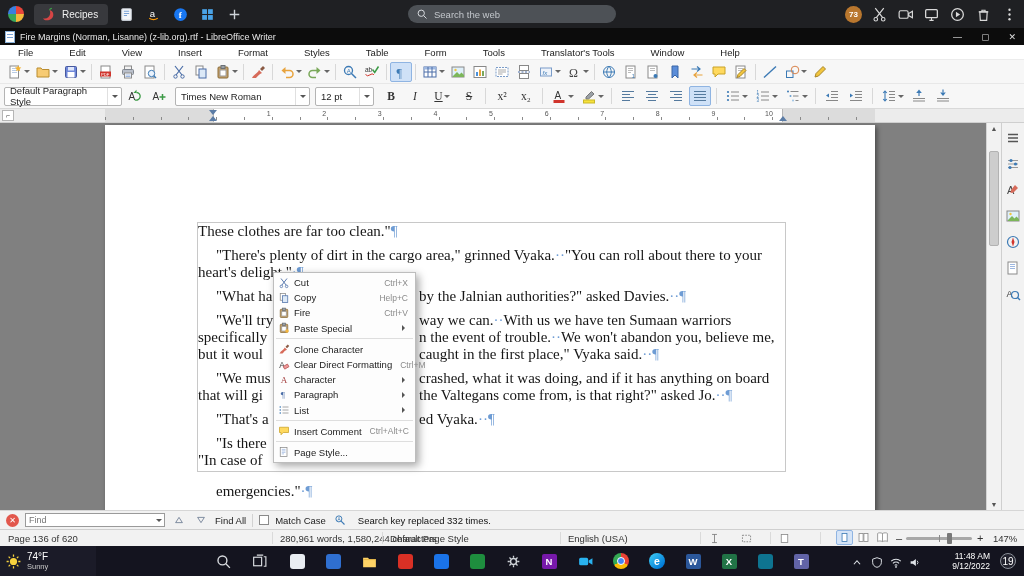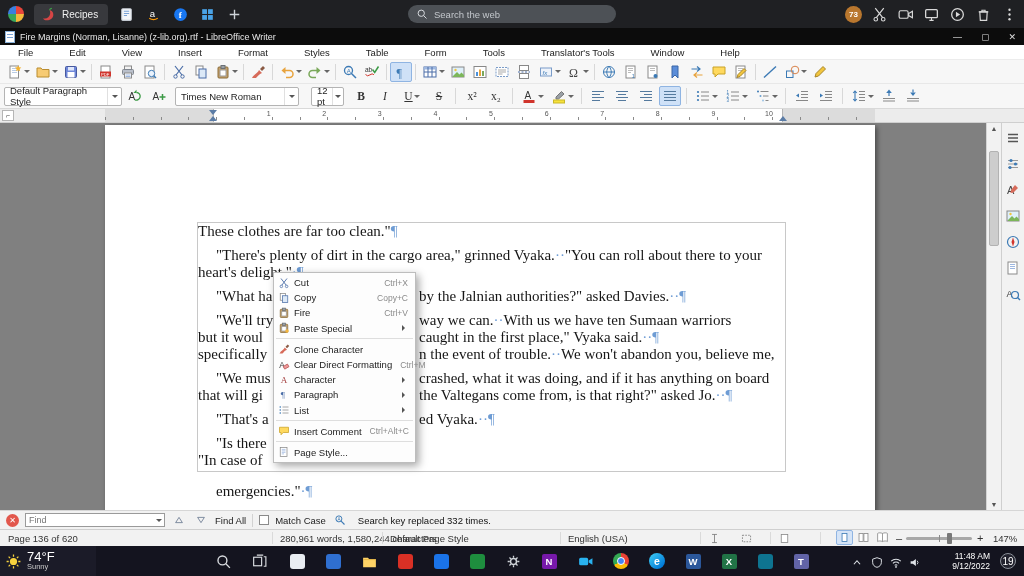--- a/index.html
+++ b/index.html
@@ -104,21 +104,21 @@
   .view-btn.active{background:#d5e4f7;border-color:#8fb4e2;}
   .zoom-track{width:66px;height:3px;background:#a8a8a8;position:relative;border-radius:2px;}
   .zoom-notch{position:absolute;left:50%;top:-2px;width:1px;height:7px;background:#8a8a8a;}
   .zoom-thumb{position:absolute;left:62%;top:-4px;width:5px;height:11px;background:#787878;border-radius:1px;}
 
   
   .taskbar{top:546px;height:30px;background:#14141f;color:#fff;}
   .tk{position:absolute;top:0;height:30px;display:flex;align-items:center;justify-content:center;}
   .tk svg{width:17px;height:17px;}
   .weather{left:0;width:96px;gap:5px;padding:0 5px;background:#1b1b28;justify-content:flex-start;}
-  .weather .t{font-size:13px;color:#fff;line-height:10px;}
+  .weather .t{font-size:10px;color:#fff;line-height:10px;}
   .weather .c{font-size:7.5px;color:#c9c9c9;line-height:9px;}
   .ic-tile{width:15px;height:15px;border-radius:3px;display:inline-block;}
   .ic-letter{width:15px;height:15px;border-radius:2px;color:#fff;font-size:9.5px;font-weight:bold;display:flex;align-items:center;justify-content:center;}
   .ic-chrome{width:16px;height:16px;border-radius:50%;background:conic-gradient(#ea4335 0 120deg,#fbbc05 0 240deg,#34a853 0 360deg);position:relative;display:inline-block;}
   .ic-chrome span{position:absolute;inset:4px;border-radius:50%;background:#4285f4;border:1.5px solid #fff;}
   .ic-edge{width:16px;height:16px;border-radius:50%;background:linear-gradient(135deg,#35c1f1 15%,#0078d7 85%);color:#fff;font-size:10.5px;font-weight:bold;display:flex;align-items:center;justify-content:center;}
   .tray-clock{flex-direction:column;align-items:flex-end;font-size:8.5px;line-height:10px;color:#fff;}
   .badge19{width:16px;height:16px;border-radius:50%;background:#23232f;border:1px solid #8a8f98;color:#fff;font-size:10px;display:flex;align-items:center;justify-content:center;}
 </style>
 </head>
@@ -477,25 +477,25 @@
             <path d="M9.5 1.8v3.2H6.3z" fill="#3c9a46"></path>
           </svg>
         </span>
         <span class="tbtn">
           <svg viewBox="0 0 16 16" width="100%" height="100%">
             <text x="1.5" y="11.5" font-size="10" fill="#333">A</text>
             <path d="M11.5 6v6M8.5 9h6" stroke="#3c9a46" stroke-width="1.5"></path>
           </svg>
         </span>
       </span>
-    <div class="combo" style="width:124px;margin-left:3px">
+    <div class="combo" style="width:135px;margin-left:3px">
       <span>Times New Roman</span>
         <span class="arrow"></span>
     </div>
-    <div class="combo" style="width:33px;margin-left:10px">
+    <div class="combo" style="width:59px;margin-left:3px">
       <span>12 pt</span>
         <span class="arrow"></span>
     </div>
     <span id="tb-fmt-btns" style="display:flex;align-items:center;gap:2px;margin-left:4px">
         <span class="tbtn">
           <span class="txtbtn" style="font-weight: bold;">B</span>
         </span>
         <span class="tbtn">
           <span class="txtbtn" style="font-style: italic;">I</span>
         </span>
@@ -661,22 +661,22 @@
 
   <div class="band doc-area">
     <div class="page">
       <div class="tbound"></div>
       <div class="dtext" id="doc-text">
           <div class="dline para"><span>These clothes are far too clean."<span class="fm">¶</span></span></div>
           <div class="dline para ind"><span>"There's plenty of dirt in the cargo area," grinned Vyaka.<span class="fm">·</span><span class="fm">·</span>"You can roll about there to your</span></div>
           <div class="dline"><span>heart's delight."<span class="fm">·</span><span class="fm">¶</span></span></div>
           <div class="dline para ind"><span>"What ha</span><span class="rseg">by the Jalnian authorities?" asked Davies.<span class="fm">·</span><span class="fm">·</span><span class="fm">¶</span></span></div>
           <div class="dline para ind"><span>"We'll try</span><span class="rseg">way we can.<span class="fm">·</span><span class="fm">·</span>With us we have ten Sumaan warriors</span></div>
+          <div class="dline"><span>specifically</span><span class="rseg">n the event of trouble.<span class="fm">·</span><span class="fm">·</span>We won't abandon you, believe me,</span></div>
           <div class="dline"><span>but it woul</span><span class="rseg">caught in the first place," Vyaka said.<span class="fm">·</span><span class="fm">·</span><span class="fm">¶</span></span></div>
-          <div class="dline"><span>specifically</span><span class="rseg">n the event of trouble.<span class="fm">·</span><span class="fm">·</span>We won't abandon you, believe me,</span></div>
           <div class="dline para ind"><span>"We mus</span><span class="rseg">crashed, what it was doing, and if it has anything on board</span></div>
           <div class="dline"><span>that will gi</span><span class="rseg">the Valtegans come from, is that right?" asked Jo.<span class="fm">·</span><span class="fm">·</span><span class="fm">¶</span></span></div>
           <div class="dline para ind"><span>"That's a</span><span class="rseg">ed Vyaka.<span class="fm">·</span><span class="fm">·</span><span class="fm">¶</span></span></div>
           <div class="dline para ind"><span>"Is there</span></div>
           <div class="dline"><span>"In case of</span></div>
           <div class="dline para ind below"><span>emergencies."<span class="fm">·</span><span class="fm">¶</span></span></div>
         </div>
     </div>
 
     <div class="vscroll">
@@ -746,21 +746,21 @@
           <span class="cm-sc">Ctrl+X</span>
         </div>
         <div class="cm-item">
           <span class="cm-ic">
             <svg viewBox="0 0 16 16" width="100%" height="100%">
               <rect x="3" y="2" width="7" height="9" fill="#fff" stroke="#888"></rect>
               <rect x="6" y="5" width="7" height="9" fill="#dce9f7" stroke="#4a6da7"></rect>
             </svg>
           </span>
           <span class="cm-label">Copy</span>
-          <span class="cm-sc">Copy+C</span>
+          <span class="cm-sc">Help+C</span>
         </div>
         <div class="cm-item">
           <span class="cm-ic">
             <svg viewBox="0 0 16 16" width="100%" height="100%">
               <rect x="3" y="3" width="10" height="11" rx="1" fill="#c9a36a" stroke="#8a6d3b"></rect>
               <rect x="6" y="1.5" width="4" height="3" fill="#9aa0a6" stroke="#6b7075"></rect>
               <rect x="5" y="6" width="6" height="6" fill="#fff" stroke="#999"></rect>
             </svg>
           </span>
           <span class="cm-label">Fire</span>

